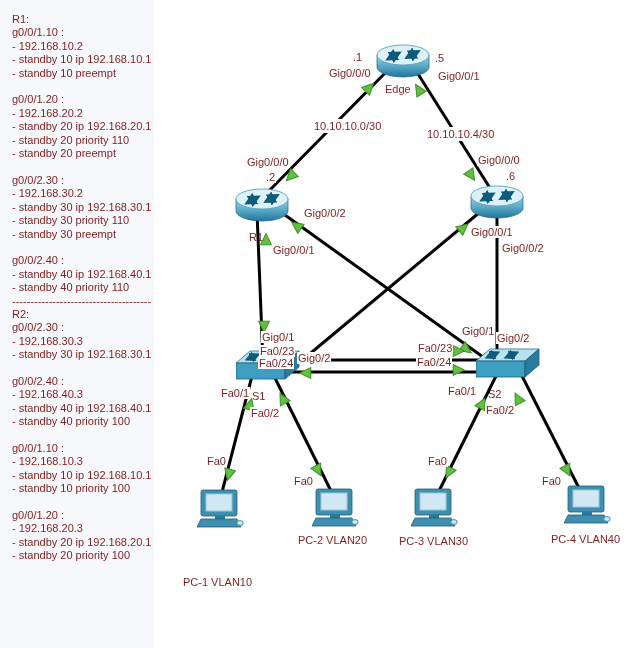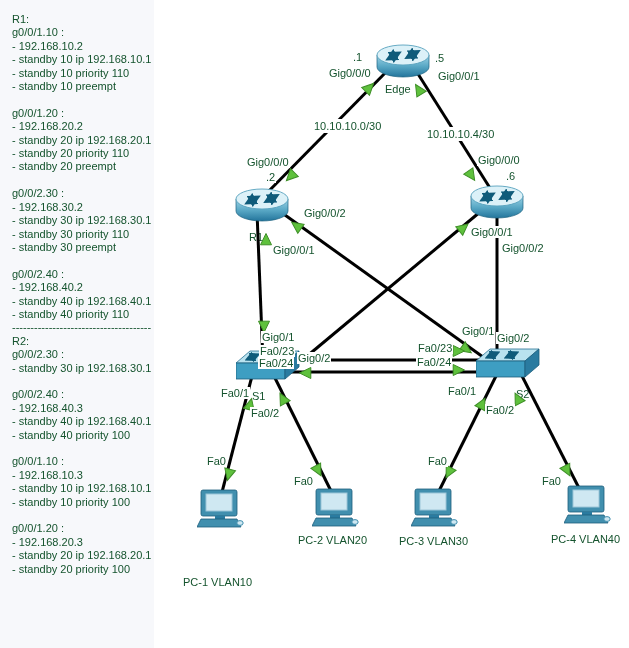--- a/index.html
+++ b/index.html
@@ -1,17 +1,17 @@
 <!DOCTYPE html>
 <html><head>
 <meta charset="utf-8">
 <style>
   html,body{margin:0;padding:0;background:#fff;}
   #app{position:relative;width:629px;height:648px;background:#ffffff;
-       font-family:"Liberation Sans",sans-serif;color:#14532d;overflow:hidden;}
+       font-family:"Liberation Sans",sans-serif;color:#7f1d1d;overflow:hidden;}
   #sidebar{position:absolute;left:0;top:0;width:154px;height:648px;
        background:#f7f8fb;box-sizing:border-box;padding:13px 0 0 12px;
        font-size:11px;line-height:13.4px;}
   .note-line{white-space:nowrap;}
   #canvas{position:absolute;left:0;top:0;width:629px;height:648px;}
   #device-labels{position:absolute;left:0;top:4px;width:100%;height:100%;z-index:1;text-decoration:underline;}
   .dev-label{position:absolute;font-size:11px;line-height:12px;white-space:nowrap;}
   #wires{position:absolute;left:0;top:0;z-index:2;}
   #devices{position:absolute;left:0;top:0;width:100%;height:100%;z-index:3;}
   .device{position:absolute;}
@@ -41,42 +41,41 @@
       </marker>
     </defs>
   </svg>
 
   <div id="sidebar">
     <div id="sidebar-lines">
         <div class="note-line">R1:</div>
         <div class="note-line">g0/0/1.10 :</div>
         <div class="note-line">- 192.168.10.2</div>
         <div class="note-line">- standby 10 ip 192.168.10.1</div>
-        <div class="note-line">- standby 10 priority 110</div>
         <div class="note-line">- standby 10 preempt</div>
         <div class="note-line">&nbsp;</div>
         <div class="note-line">g0/0/1.20 :</div>
         <div class="note-line">- 192.168.20.2</div>
         <div class="note-line">- standby 20 ip 192.168.20.1</div>
         <div class="note-line">- standby 20 priority 110</div>
         <div class="note-line">- standby 20 preempt</div>
         <div class="note-line">&nbsp;</div>
         <div class="note-line">g0/0/2.30 :</div>
         <div class="note-line">- 192.168.30.2</div>
         <div class="note-line">- standby 30 ip 192.168.30.1</div>
         <div class="note-line">- standby 30 priority 110</div>
         <div class="note-line">- standby 30 preempt</div>
         <div class="note-line">&nbsp;</div>
         <div class="note-line">g0/0/2.40 :</div>
-        <div class="note-line">- 192.168.40.2</div>
         <div class="note-line">- standby 40 ip 192.168.40.1</div>
         <div class="note-line">- standby 40 priority 110</div>
         <div class="note-line">--------------------------------------</div>
         <div class="note-line">R2:</div>
         <div class="note-line">g0/0/2.30 :</div>
+        <div class="note-line">- 192.168.30.3</div>
         <div class="note-line">- standby 30 ip 192.168.30.1</div>
         <div class="note-line">&nbsp;</div>
         <div class="note-line">g0/0/2.40 :</div>
         <div class="note-line">- 192.168.40.3</div>
         <div class="note-line">- standby 40 ip 192.168.40.1</div>
         <div class="note-line">- standby 40 priority 100</div>
         <div class="note-line">&nbsp;</div>
         <div class="note-line">g0/0/1.10 :</div>
         <div class="note-line">- 192.168.10.3</div>
         <div class="note-line">- standby 10 ip 192.168.10.1</div>
@@ -87,21 +86,21 @@
         <div class="note-line">- standby 20 ip 192.168.20.1</div>
         <div class="note-line">- standby 20 priority 100</div>
       </div>
   </div>
 
   <div id="canvas">
     <div id="device-labels">
         <div class="dev-label" style="left: 385px; top: 79px;">Edge</div>
         <div class="dev-label" style="left: 249px; top: 227px;">R1</div>
         <div class="dev-label" style="left: 252px; top: 386px;">S1</div>
-        <div class="dev-label" style="left: 488px; top: 384px; margin-left: 28px;">S2</div>
+        <div class="dev-label" style="left: 488px; top: 384px;">S2</div>
         <div class="dev-label" style="left: 183px; top: 532px; margin-top: 40px;">PC-1 VLAN10</div>
         <div class="dev-label" style="left: 298px; top: 530px;">PC-2 VLAN20</div>
         <div class="dev-label" style="left: 399px; top: 531px; text-align: center;">PC-3 VLAN30</div>
         <div class="dev-label" style="left: 551px; top: 529px;">PC-4 VLAN40</div>
       </div>
     <svg id="wires" width="629" height="648">
         <line x1="392" y1="66" x2="262" y2="198" stroke="#000000" stroke-width="3"></line>
         <line x1="413" y1="66" x2="495" y2="196" stroke="#000000" stroke-width="3"></line>
         <line x1="257" y1="212" x2="263" y2="362" stroke="#000000" stroke-width="3"></line>
         <line x1="278" y1="210" x2="490" y2="362" stroke="#000000" stroke-width="3"></line>

